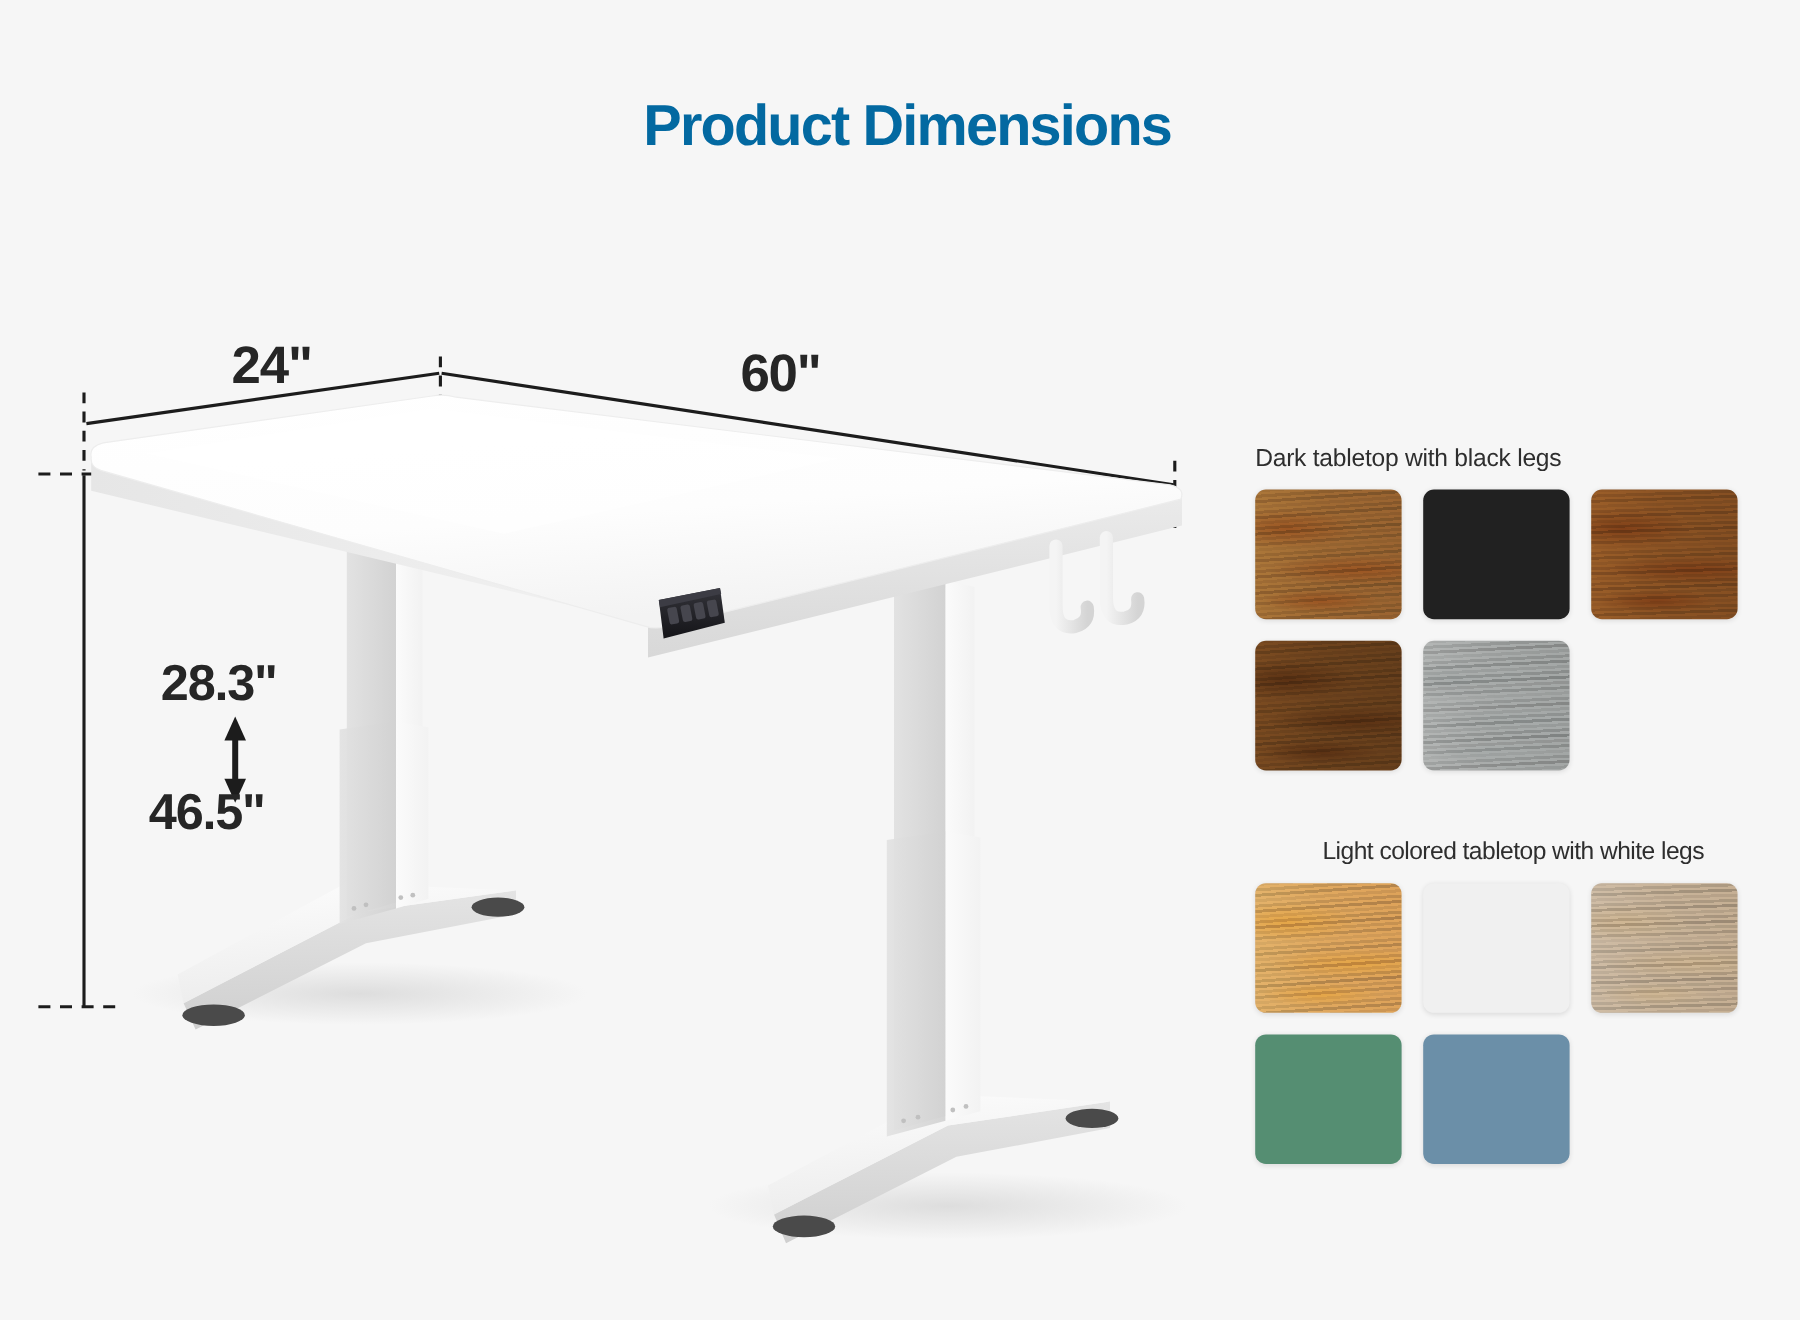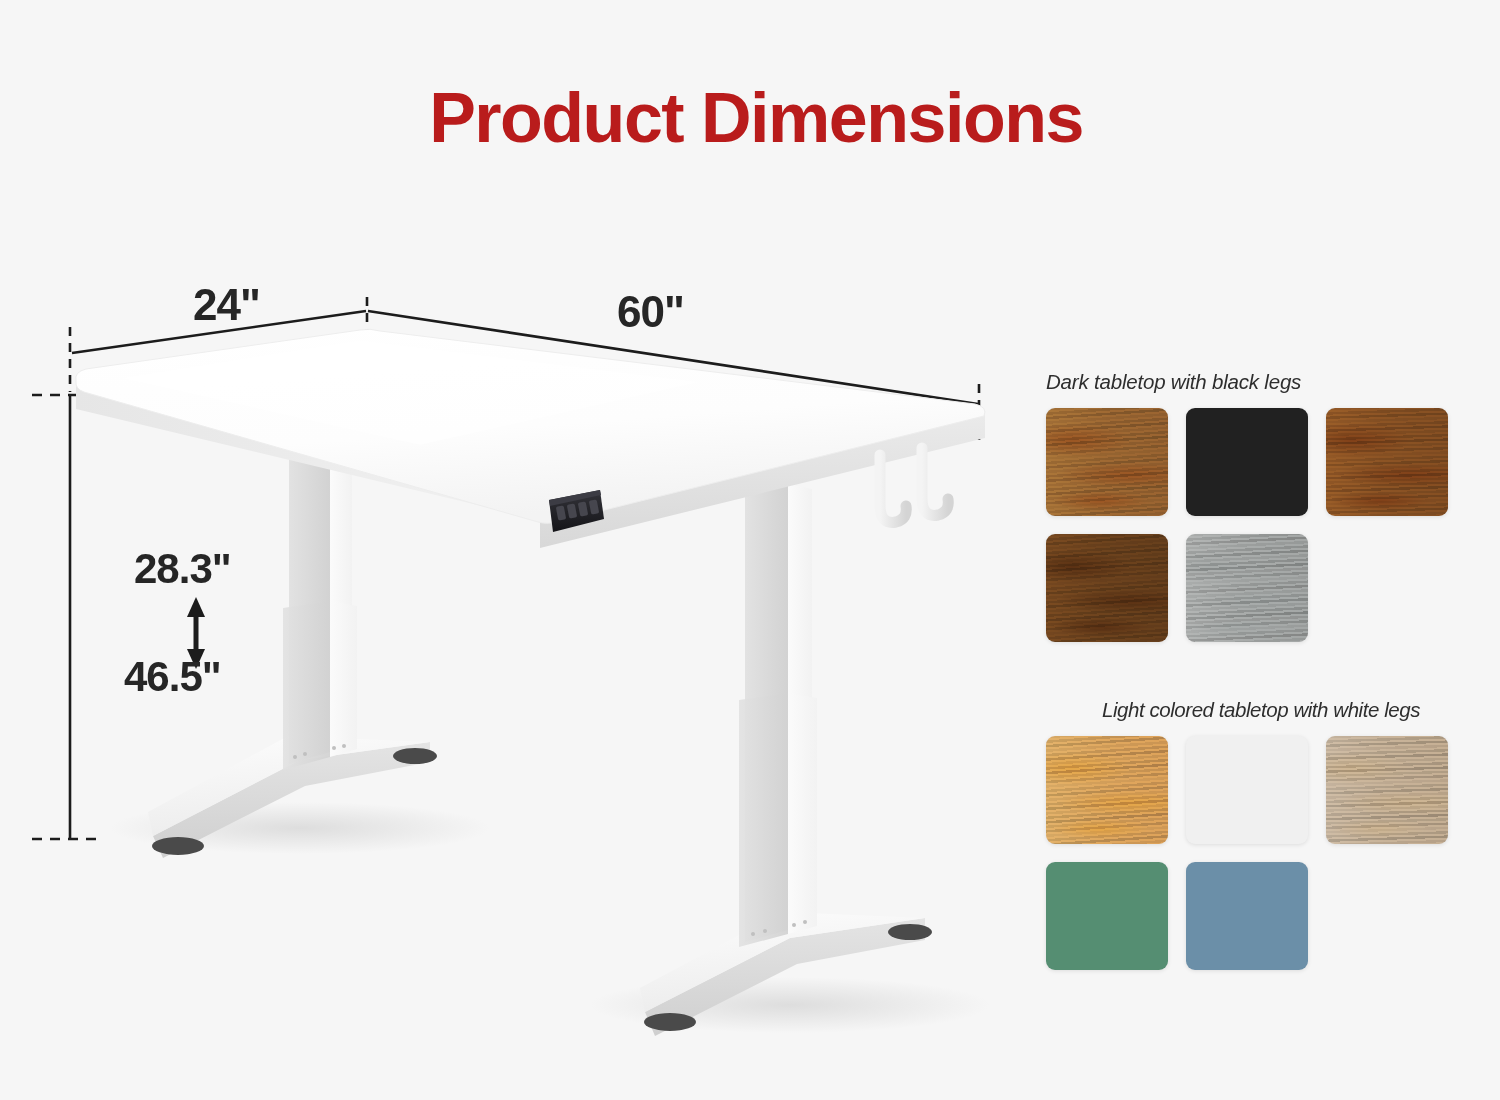--- a/index.html
+++ b/index.html
@@ -9,24 +9,24 @@
     font-family:"Liberation Sans", sans-serif;
     position:relative;
     overflow:hidden;
   }
 
   
   .title {
     position:absolute;
     left:0; right:0; top:78px;
     text-align:center;
-    font-size:70px;
+    font-size:48px;
     font-weight:bold;
     letter-spacing:-1.5px;
-    color:#b91c1c;
+    color:#0369a1;
     margin-left:12px;
   }
 
   
   .stage { position:absolute; left:0; top:0; width:1010px; height:1100px; }
   .stage svg { position:absolute; left:0; top:0; }
 
   
   .dim {
     position:absolute;
@@ -38,21 +38,20 @@
   .dim-w24 { left:193px; top:280px; font-size:44px; }
   .dim-w60 { left:617px; top:287px; font-size:44px; }
   .dim-h-top { left:134px; top:545px; font-size:42px; }
   .dim-h-bot { left:124px; top:653px; font-size:42px; }
 
   
   .swatch-panel {
     position:absolute;
     left:1046px; top:370px;
     width:430px;
-    font-style:italic;
   }
   .group-title {
     font-size:20.5px;
     color:#2e2e2e;
     font-weight:normal;
     letter-spacing:-0.2px;
     margin-bottom:14px;
     white-space:nowrap;
   }
   .group-title.tight { letter-spacing:-0.45px;text-align:center; }

